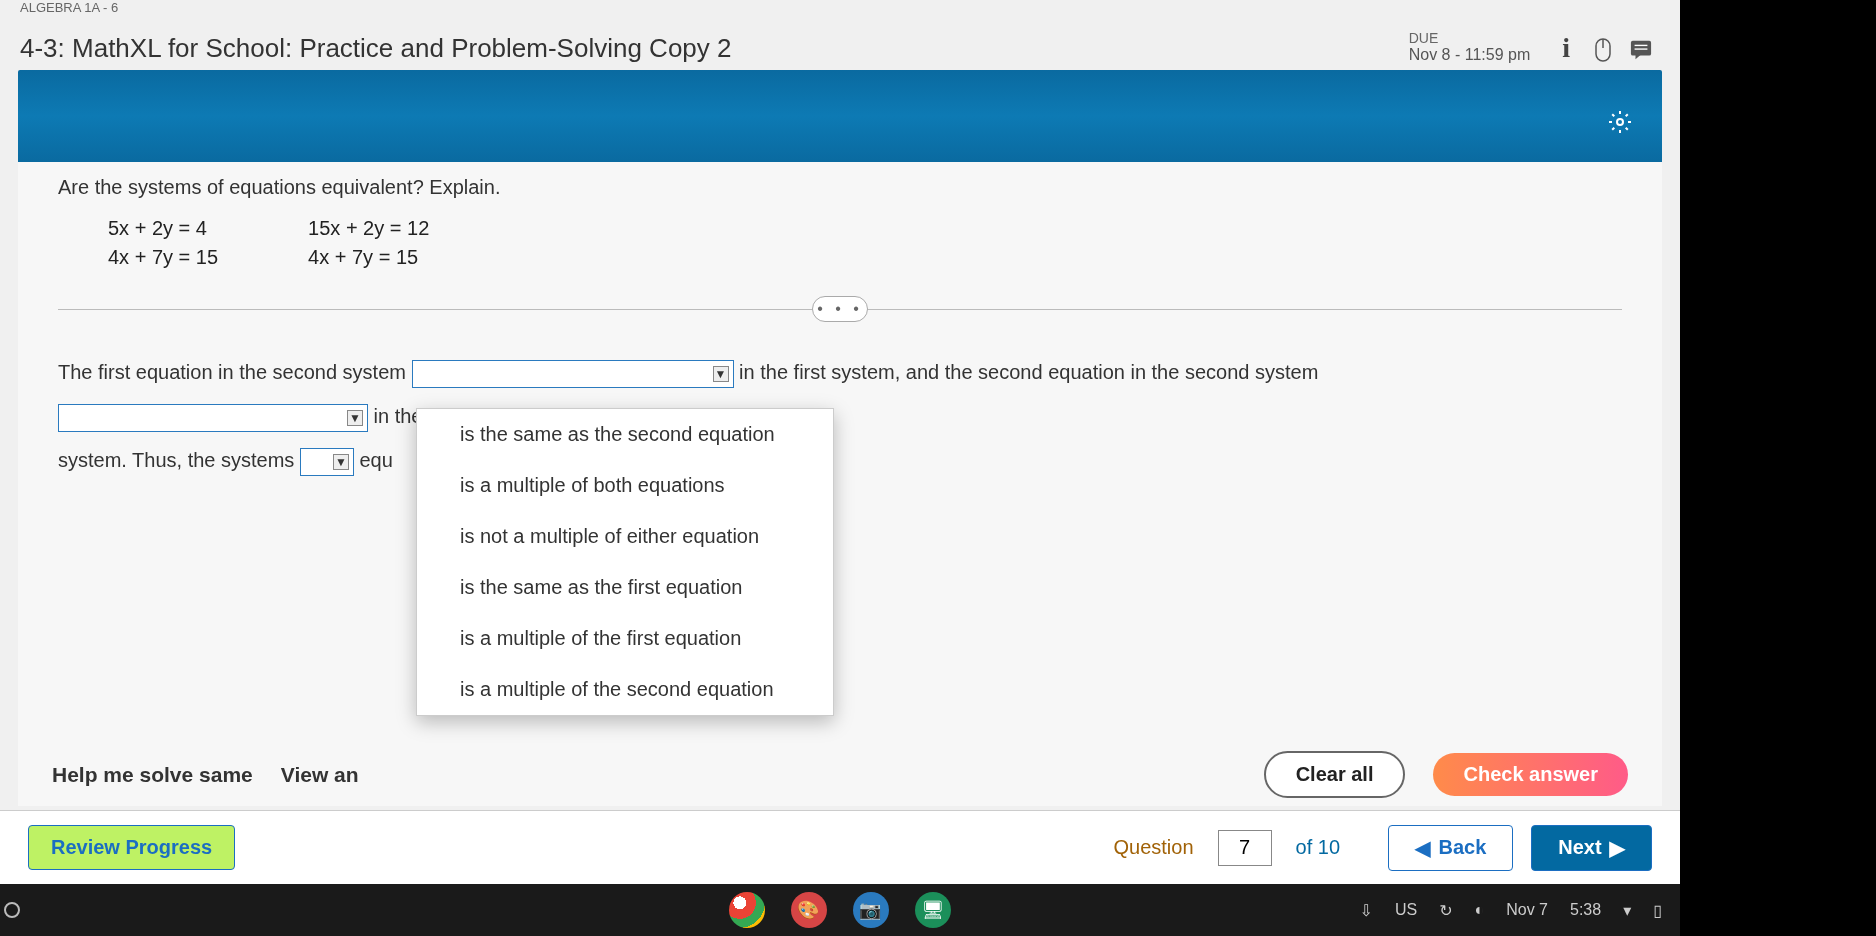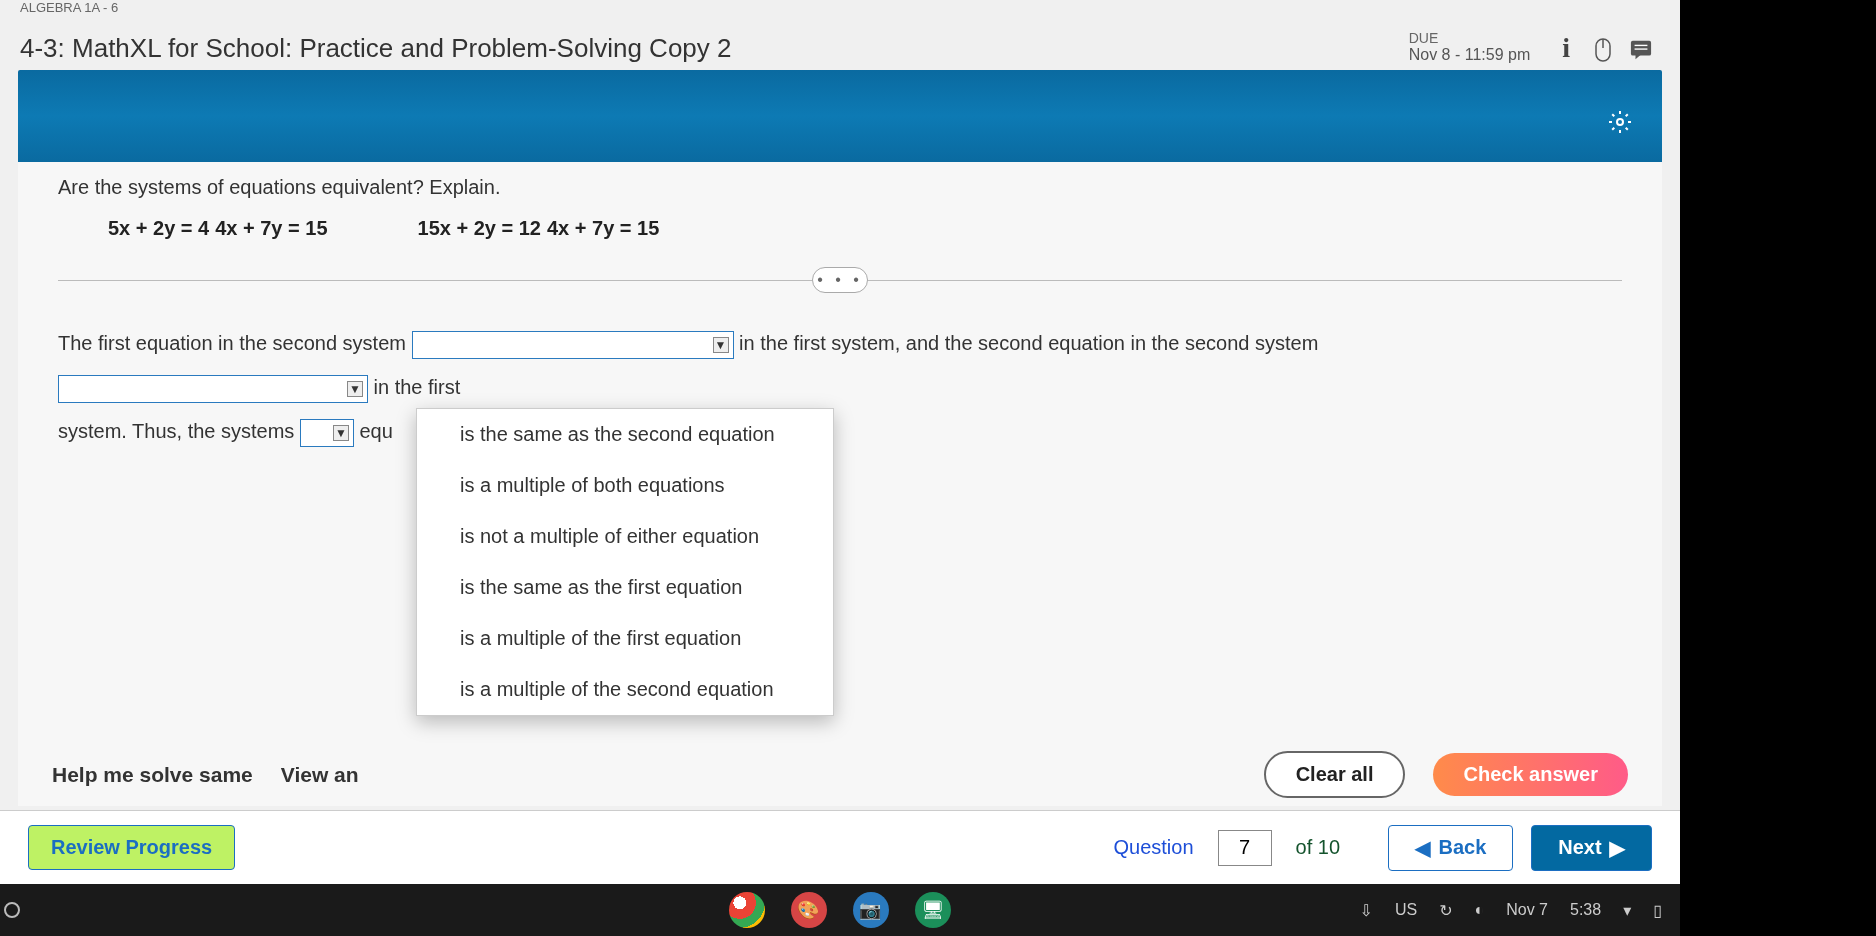--- a/index.html
+++ b/index.html
@@ -10,42 +10,42 @@
   .assignment-title { font-size: 26px; color: #333; font-weight: 400; flex: 1; }
   .due-block { text-align: left; color: #555; font-size: 16px; margin-right: 18px; }
   .due-block .lbl { font-size: 14px; color: #666; }
   .info-icon { font-family: Georgia, serif; font-weight: bold; font-size: 28px; color: #444; margin: 0 14px; cursor: pointer; }
   .mouse-icon, .chat-icon { width: 22px; height: 28px; margin: 0 8px; display: inline-flex; align-items: center; justify-content: center; color: #555; }
   .blue-banner { position: absolute; top: 70px; left: 18px; right: 18px; height: 92px; background: linear-gradient(180deg,#0a6aa0 0%, #0d7ab4 50%, #0a6aa0 100%); border-radius: 2px 2px 0 0; }
   .gear-icon { position: absolute; top: 110px; right: 48px; color: #fff; font-size: 22px; cursor: pointer; }
   .content-region { position: absolute; top: 162px; left: 18px; right: 18px; bottom: 130px; background: #f7f7f7; padding: 14px 40px; }
   .prompt-text { font-size: 20px; color: #333; margin-bottom: 18px; }
   .eq-block { display: flex; gap: 90px; margin-left: 50px; font-size: 20px; color: #222; }
-  .eq-col { display: flex; flex-direction: row; gap: 6px; font-weight: bold; }
+  .eq-col { display: flex; flex-direction: column; gap: 6px; }
   .sep-row { width: 100%; border-top: 1px solid #bbb; margin-top: 40px; position: relative; }
   .dots-btn { position: absolute; left: 50%; top: -14px; transform: translateX(-50%); background: #fff; border: 1px solid #aaa; border-radius: 14px; width: 56px; height: 26px; display: flex; align-items: center; justify-content: center; font-size: 16px; color: #666; letter-spacing: 4px; cursor: pointer; }
   .answer-para { font-size: 20px; color: #333; line-height: 44px; margin-top: 40px; }
   .dd { display: inline-block; border: 1px solid #2a7abf; background: #fff; height: 28px; vertical-align: middle; position: relative; }
   .dd.sel1 { width: 322px; }
   .dd.sel2 { width: 310px; }
   .dd.sel3 { width: 54px; }
   .dd .caret { position: absolute; right: 4px; top: 5px; font-size: 12px; color: #333; border: 1px solid #888; width: 16px; height: 16px; text-align: center; line-height: 14px; background: #eee; }
   .dd-popup { position: absolute; top: 408px; left: 416px; width: 418px; background: #fff; border: 1px solid #ccc; box-shadow: 0 6px 18px rgba(0,0,0,0.25); z-index: 50; }
   .dd-popup .opt { padding: 14px 43px; font-size: 20px; color: #333; cursor: pointer; }
   .footer-actions { position: absolute; bottom: 8px; left: 34px; right: 34px; display: flex; align-items: center; gap: 28px; font-size: 21px; }
   .link-btn { color: #333; font-weight: bold; cursor: pointer; }
   .footer-actions .spacer { flex: 1; }
   .pill-btn { border: 2px solid #666; background: #fff; color: #222; border-radius: 26px; padding: 10px 30px; font-size: 20px; font-weight: bold; cursor: pointer; }
   .pill-btn.primary { border: none; background: linear-gradient(90deg,#ff8b4a,#ff5b88); color: #fff; }
   .nav-bar { position: absolute; left: 0; right: 0; bottom: 52px; height: 74px; background: #fff; border-top: 1px solid #ccc; display: flex; align-items: center; padding: 0 28px; gap: 18px; }
   .review-btn { border: 1.5px solid #1b6ec2; color: #1b6ec2; background: #bef264; padding: 10px 22px; border-radius: 4px; font-size: 20px; font-weight: 600; cursor: pointer; }
   .nav-bar .spacer { flex: 1; }
-  .q-label { font-size: 20px; color: #1d4ed8; margin-right: 6px; }
+  .q-label { font-size: 20px; color: #a16207; margin-right: 6px; }
   .q-num { border: 1px solid #888; background: #fff; width: 54px; height: 36px; text-align: center; font-size: 20px; margin-right: 6px; }
-  .q-of { font-size: 20px; color: #14532d; margin-right: 30px; }
+  .q-of { font-size: 20px; color: #0369a1; margin-right: 30px; }
   .nav-btn { border: 1.5px solid #1b6ec2; color: #1b6ec2; background: #fff; padding: 10px 26px; border-radius: 4px; font-size: 20px; font-weight: 600; cursor: pointer; display: inline-flex; align-items: center; gap: 8px; }
   .nav-btn.solid { background: #0369a1; color: #fff; border-color: #1b6ec2; justify-content: space-between; }
   .taskbar { position: absolute; left: 0; right: 0; bottom: 0; height: 52px; background: #1a1a1a; display: flex; align-items: center; padding: 0 18px; gap: 22px; color: #ccc; font-size: 16px; }
   .taskbar .center { position: absolute; left: 50%; transform: translateX(-50%); display: flex; gap: 26px; }
   .taskbar .right { margin-left: auto; display: flex; align-items: center; gap: 22px; }
   .tb-icon { width: 36px; height: 36px; border-radius: 50%; display: flex; align-items: center; justify-content: center; font-size: 18px; }
   .chrome { background: radial-gradient(circle at 30% 30%, #fff 0 18%, #ea4335 18% 45%, #34a853 45% 70%, #fbbc05 70% 100%); }
   .paint { background: #d64545; color: #fff; }
   .cam { background: #2a7abf; color: #fff; }
   .present { background: #1b8f5a; color: #fff; }

